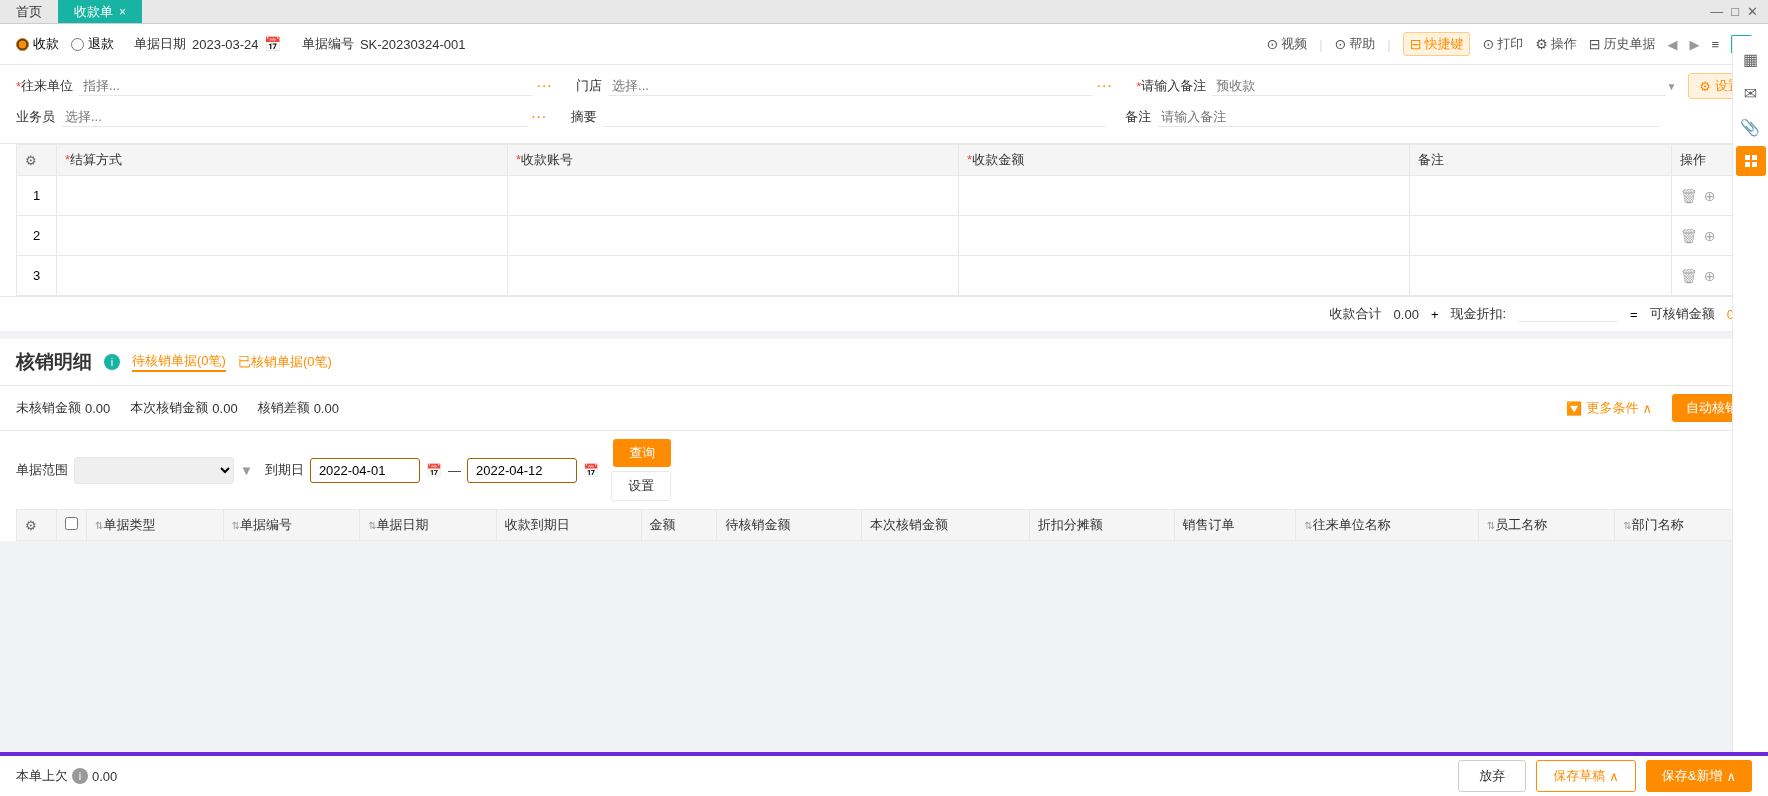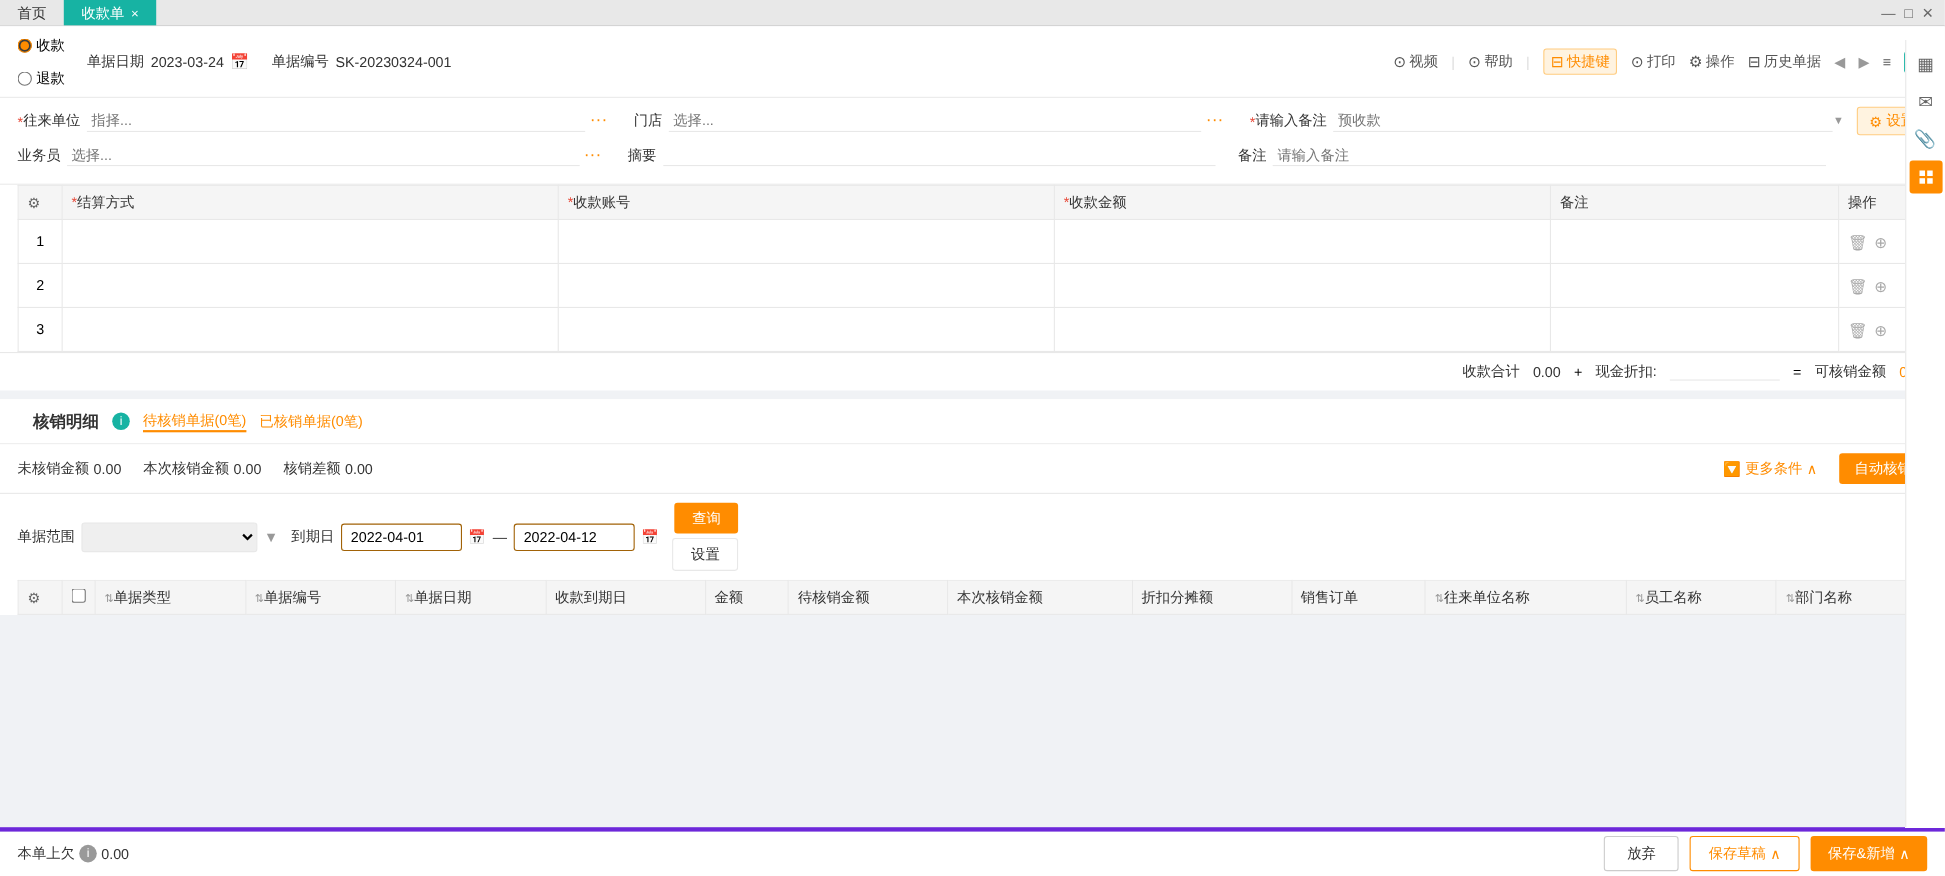--- a/index.html
+++ b/index.html
@@ -11,21 +11,21 @@
     .tab-item.home { background: #e8e8e8; }
     .tab-item.active { background: #17b3a3; color: #fff; }
     .tab-close { margin-left: 6px; font-size: 12px; cursor: pointer; }
     .tab-bar-right { margin-left: auto; display: flex; align-items: center; padding-right: 10px; gap: 8px; color: #666; font-size: 16px; cursor: pointer; }
 
     
     .main-content { background: #fff; margin: 0; padding: 0; }
 
     
     .form-header { padding: 8px 16px; background: #fff; border-bottom: 1px solid #e8e8e8; display: flex; align-items: center; gap: 20px; }
-    .radio-group { display: flex; gap: 12px; align-items: center; flex-direction: column; }
+    .radio-group { display: flex; gap: 12px; align-items: center; }
     .radio-item { display: flex; align-items: center; gap: 4px; cursor: pointer; }
     .radio-item input[type=radio] { accent-color: #ff8c00; }
     .field-group { display: flex; align-items: center; gap: 6px; }
     .field-label { color: #333; white-space: nowrap; }
     .field-value { color: #333; font-weight: 500; }
     .toolbar-right { margin-left: auto; display: flex; align-items: center; gap: 12px; color: #17b3a3; font-size: 12px; }
     .toolbar-btn { display: flex; align-items: center; gap: 3px; cursor: pointer; color: #555; }
     .toolbar-btn.highlight { color: #ff8c00; background: #fff3e0; border: 1px solid #ffcc80; border-radius: 3px; padding: 2px 6px; }
     .toolbar-btn span.icon { font-size: 14px; }
     .calendar-icon { color: #17b3a3; cursor: pointer; font-size: 14px; }
@@ -57,21 +57,21 @@
     .summary-value { color: #333; }
     .summary-highlight { color: #ff8c00; font-weight: 500; }
     .summary-input { border: none; border-bottom: 1px solid #e8e8e8; width: 100px; outline: none; text-align: right; }
 
     
     .section-divider { height: 8px; background: #f0f2f5; }
 
     
     .hexiao-section { background: #fff; padding: 0; }
     .hexiao-header { padding: 10px 16px; display: flex; align-items: center; gap: 12px; border-bottom: 1px solid #e8e8e8; }
-    .hexiao-title { font-size: 15px; font-weight: bold; color: #333; margin-left: 14px; }
+    .hexiao-title { font-size: 19px; font-weight: bold; color: #333; }
     .info-icon { width: 16px; height: 16px; border-radius: 50%; background: #17b3a3; color: #fff; font-size: 11px; display: inline-flex; align-items: center; justify-content: center; cursor: pointer; }
     .tab-link { color: #ff8c00; cursor: pointer; font-size: 13px; }
     .tab-link.active { border-bottom: 2px solid #ff8c00; }
 
     
     .stats-row { padding: 8px 16px; display: flex; align-items: center; gap: 20px; background: #fff; }
     .stat-item { display: flex; align-items: center; gap: 4px; color: #333; font-size: 13px; }
     .stat-value { color: #333; }
     .more-conditions { margin-left: auto; color: #ff8c00; cursor: pointer; font-size: 13px; display: flex; align-items: center; gap: 4px; }
     .auto-btn { background: #ff8c00; color: #fff; border: none; border-radius: 3px; padding: 5px 14px; cursor: pointer; font-size: 13px; }

